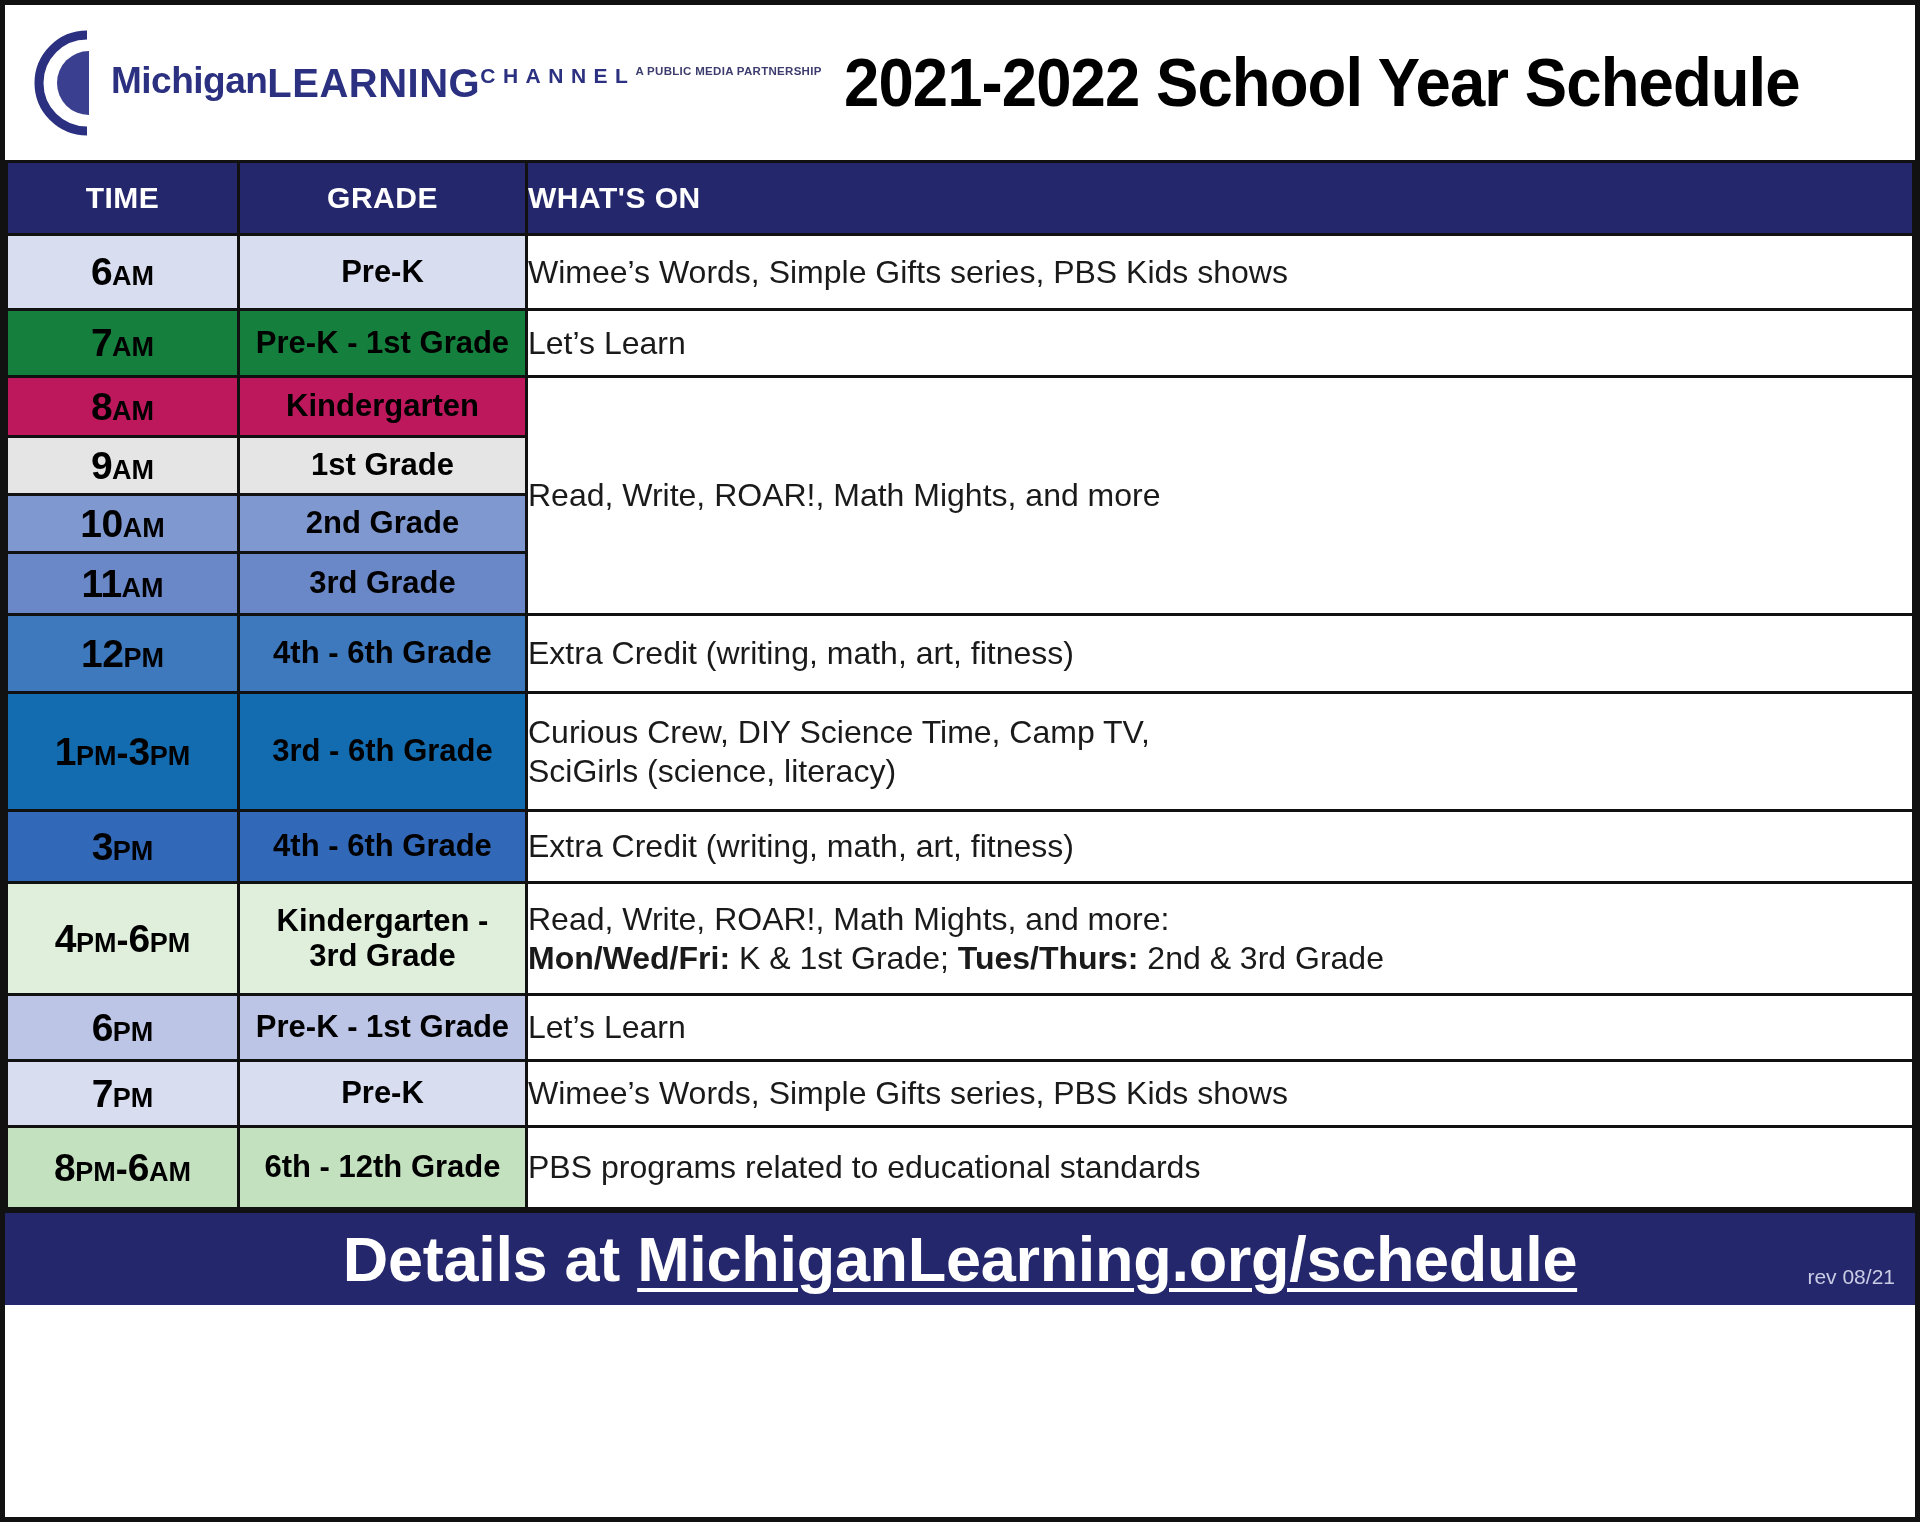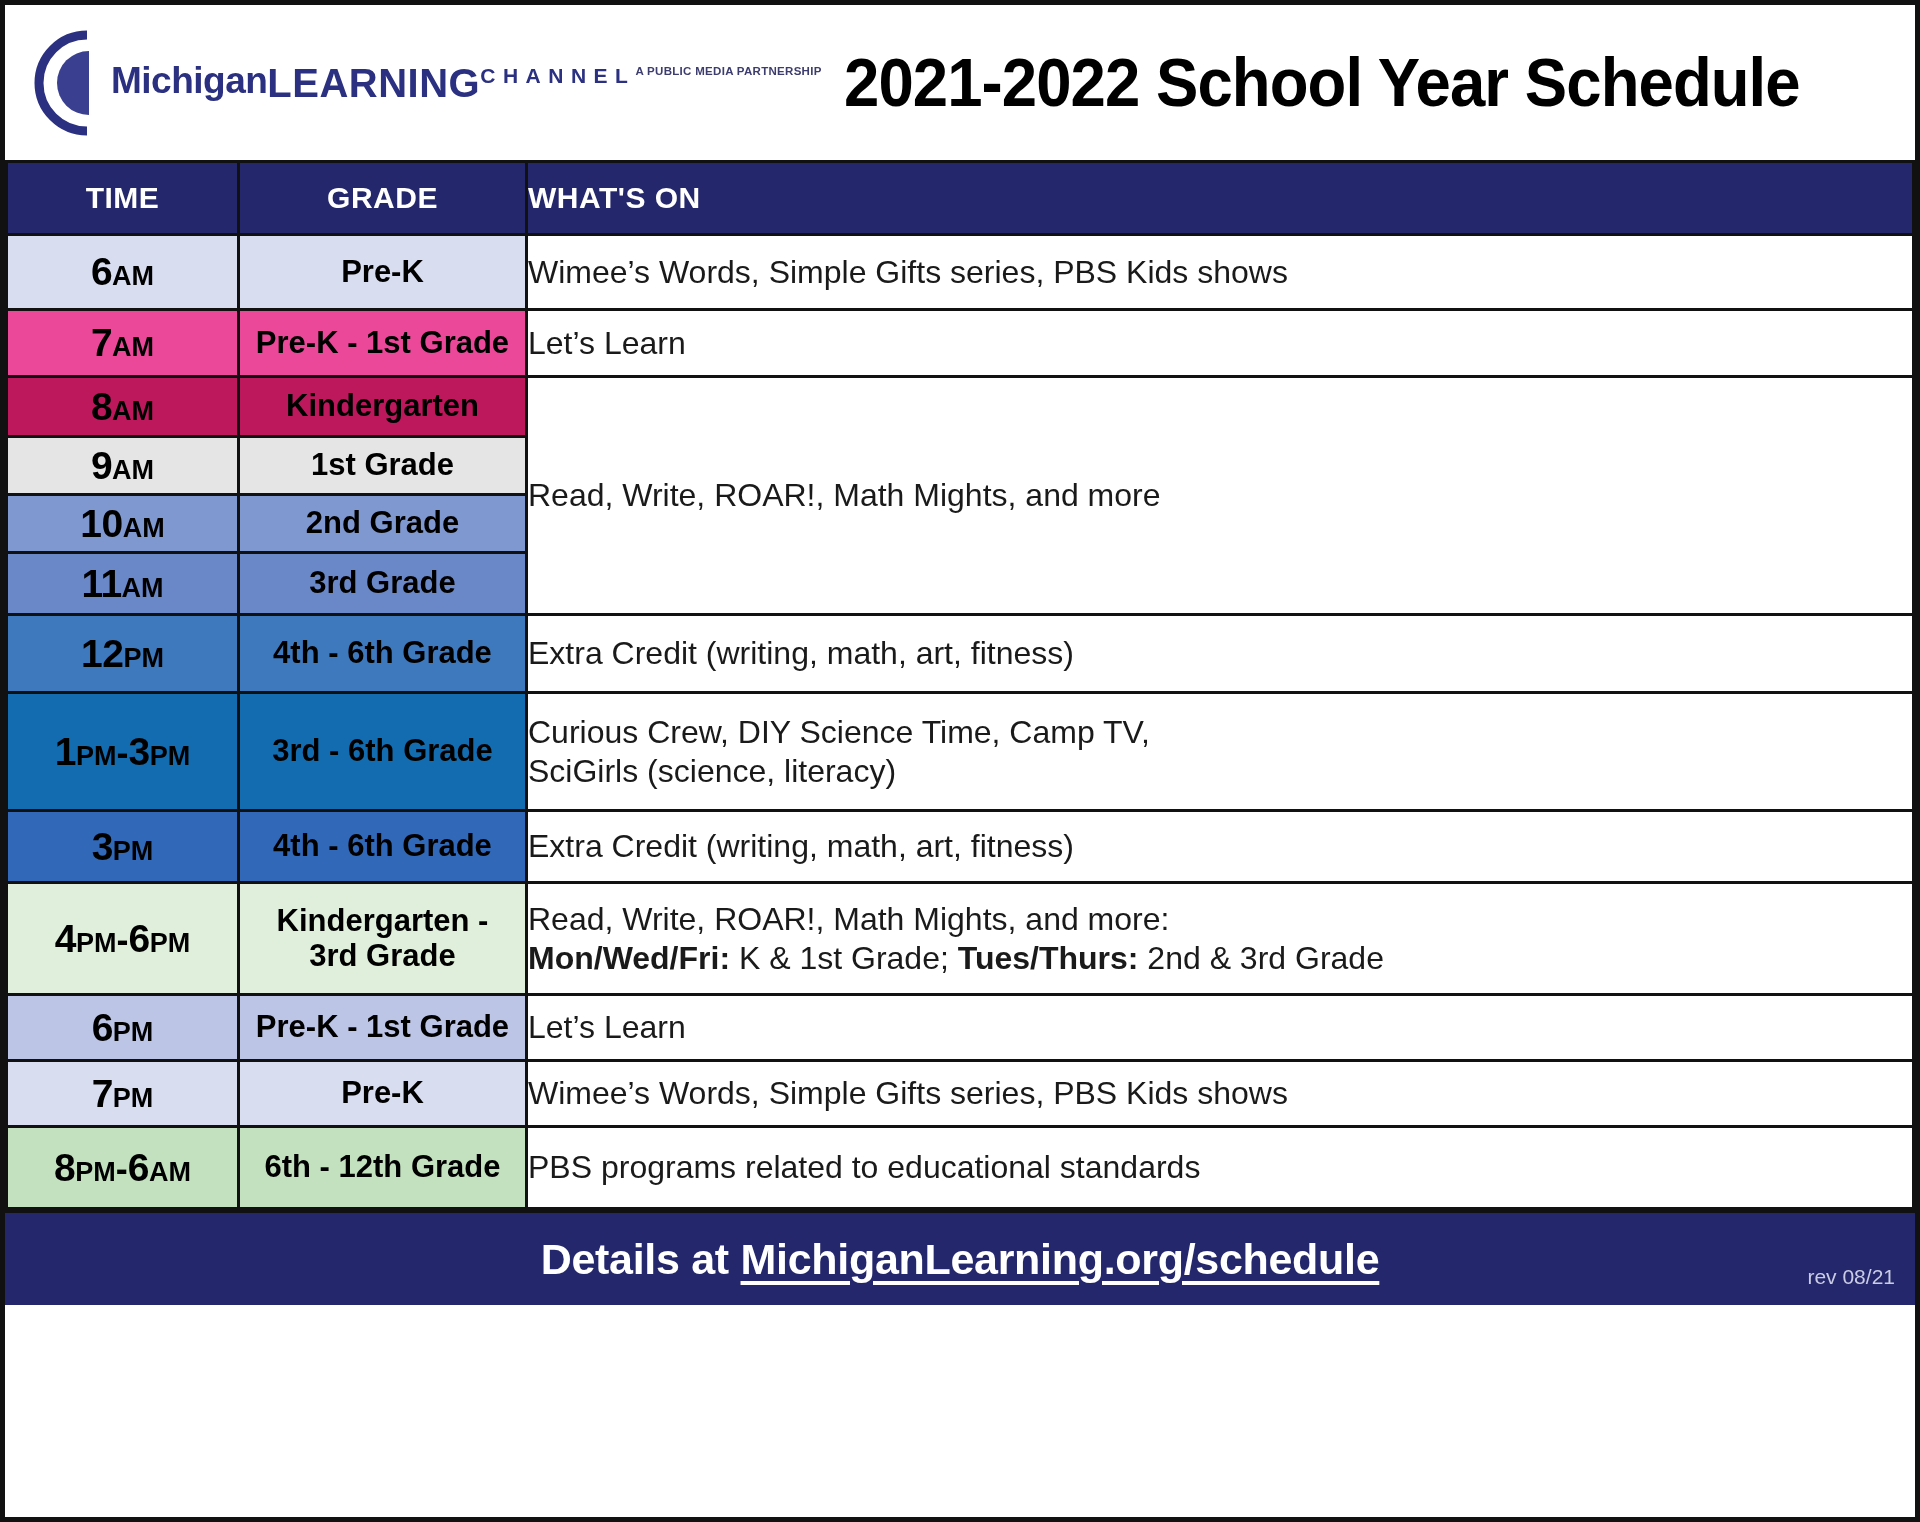--- a/index.html
+++ b/index.html
@@ -141,21 +141,21 @@
     font-size: 32px;
     color: #1a1a1a;
     padding: 6px 0 6px 26px;
     line-height: 1.2;
     vertical-align: middle;
   }
   td.on b { font-weight: bold; }
 
   
   .t1 { background: #d9ddf0; }
-  .t2 { background: #ec4899; }
+  .t2 { background: #15803d; }
   .t3 { background: #be185d; }
   .t4 { background: #e5e5e5; }
   .t5 { background: #8098d0; }
   .t6 { background: #6a87c8; }
   .t7 { background: #3e78bd; }
   .t8 { background: #146cb0; }
   .t9 { background: #3168b8; }
   .g1 { background: #e0efdc; }
   .g2 { background: #c3e0bf; }
   .b1 { background: #bcc5e6; }
@@ -165,21 +165,21 @@
   .footer {
     position: relative;
     height: 92px;
     background: #24276b;
     display: flex;
     align-items: center;
     justify-content: center;
     border-top: 3px solid #111111;
   }
   .footer-text {
-    font-size: 43px;
+    font-size: 63px;
     font-weight: bold;
     color: #ffffff;
     letter-spacing: -0.3px;
     white-space: nowrap;
   }
   .footer-text .link {
     text-decoration: underline;
     text-underline-offset: 7px;
     text-decoration-thickness: 4px;
   }

